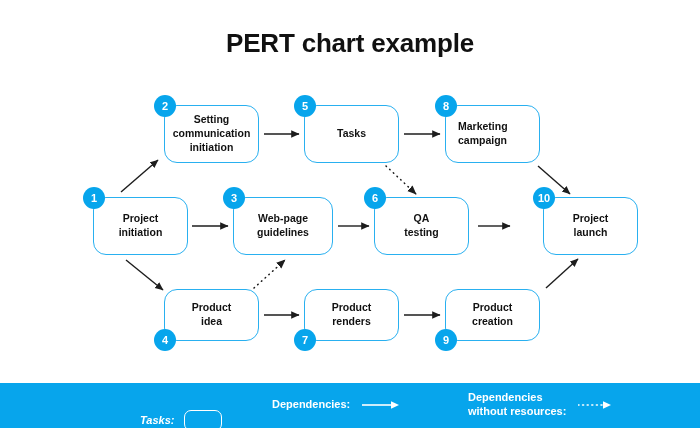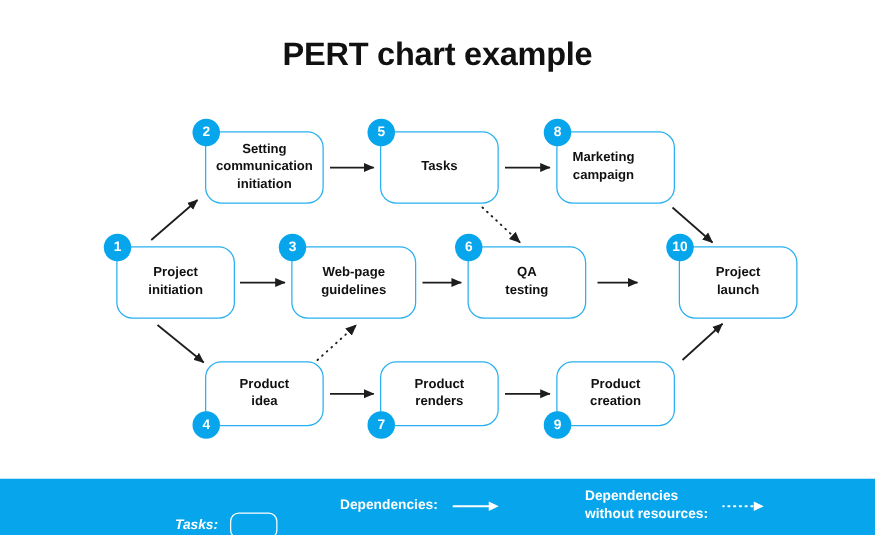--- a/index.html
+++ b/index.html
@@ -55,21 +55,21 @@
     font-weight: bold;
     color: #111111;
     line-height: 1.32;
     padding: 0 6px;
     white-space: pre-line;
   }
   .node.lbl-left {
     justify-content: flex-start;
   }
   .node.lbl-left .label {
-    text-align: center;
+    text-align: left;
     padding-left: 12px;
   }
   .badge {
     position: absolute;
     width: 22px;
     height: 22px;
     border-radius: 50%;
     background: #07a5ec;
     color: #ffffff;
     font-size: 11px;

